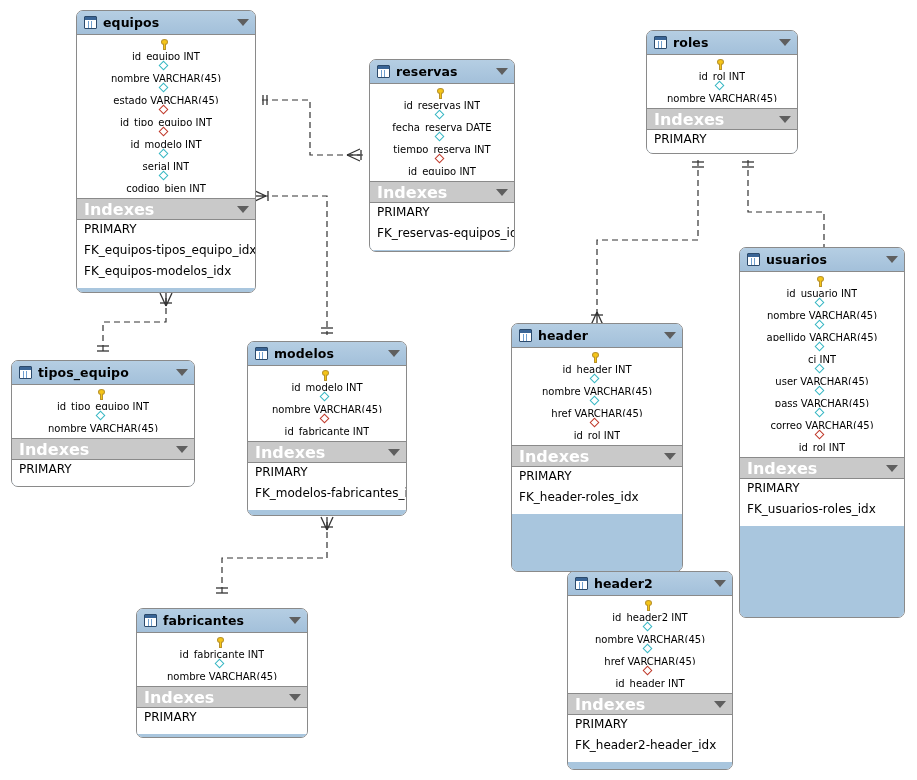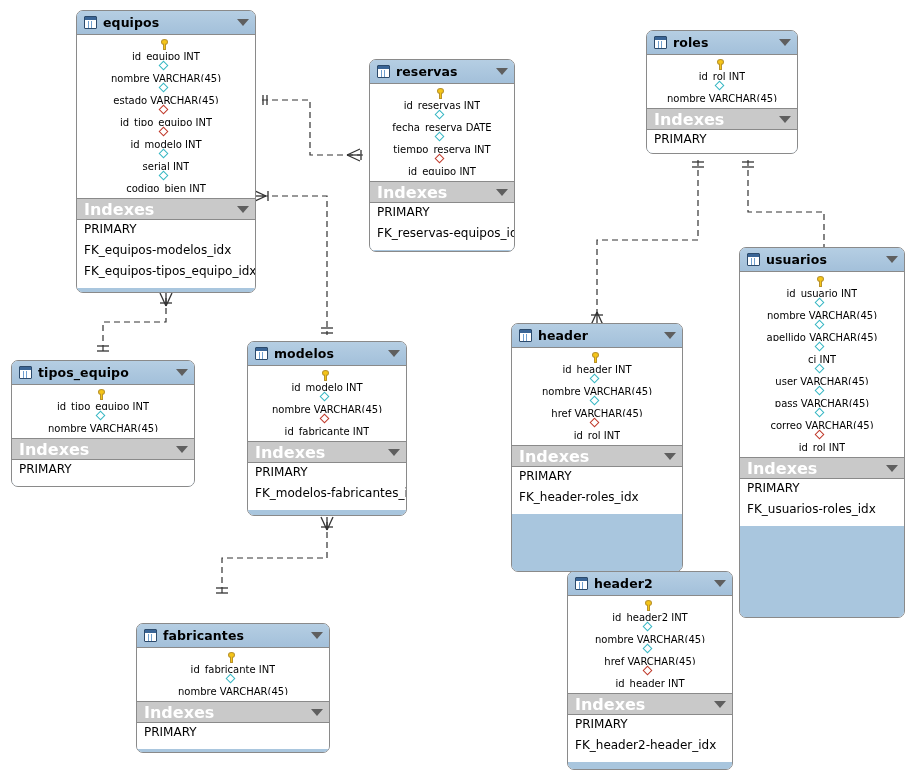--- a/index.html
+++ b/index.html
@@ -266,25 +266,25 @@
           </div>
           <div class="idx-head">
             <span class="idx-title">Indexes</span>
             <span class="caret"></span>
           </div>
           <div class="idx-list">
             <div class="idx">
               <span>PRIMARY</span>
             </div>
             <div class="idx">
+              <span>FK_equipos-tipos_equipo_idx</span>
+            </div>
+            <div class="idx">
               <span>FK_equipos-modelos_idx</span>
             </div>
-            <div class="idx">
-              <span>FK_equipos-tipos_equipo_idx</span>
-            </div>
           </div>
           <div class="foot"></div>
         </div>
       </div>
       <div class="tbl" style="left: 369px; top: 59px; width: 146px; height: 193px;">
         <div class="tbl-inner">
           <div class="tbl-head">
             <span class="tbl-icon"></span>
             <span class="tbl-title">reservas</span>
             <span class="caret"></span>
@@ -543,21 +543,21 @@
             <div class="idx">
               <span>PRIMARY</span>
             </div>
             <div class="idx">
               <span>FK_modelos-fabricantes_idx</span>
             </div>
           </div>
           <div class="foot"></div>
         </div>
       </div>
-      <div class="tbl" style="left: 136px; top: 623px; width: 194px; height: 130px;">
+      <div class="tbl" style="left: 136px; top: 608px; width: 172px; height: 130px;">
         <div class="tbl-inner">
           <div class="tbl-head">
             <span class="tbl-icon"></span>
             <span class="tbl-title">fabricantes</span>
             <span class="caret"></span>
           </div>
           <div class="cols">
             <div class="col">
               <span class="g g-pk"></span>
               <span class="col-name">id_fabricante INT</span>

